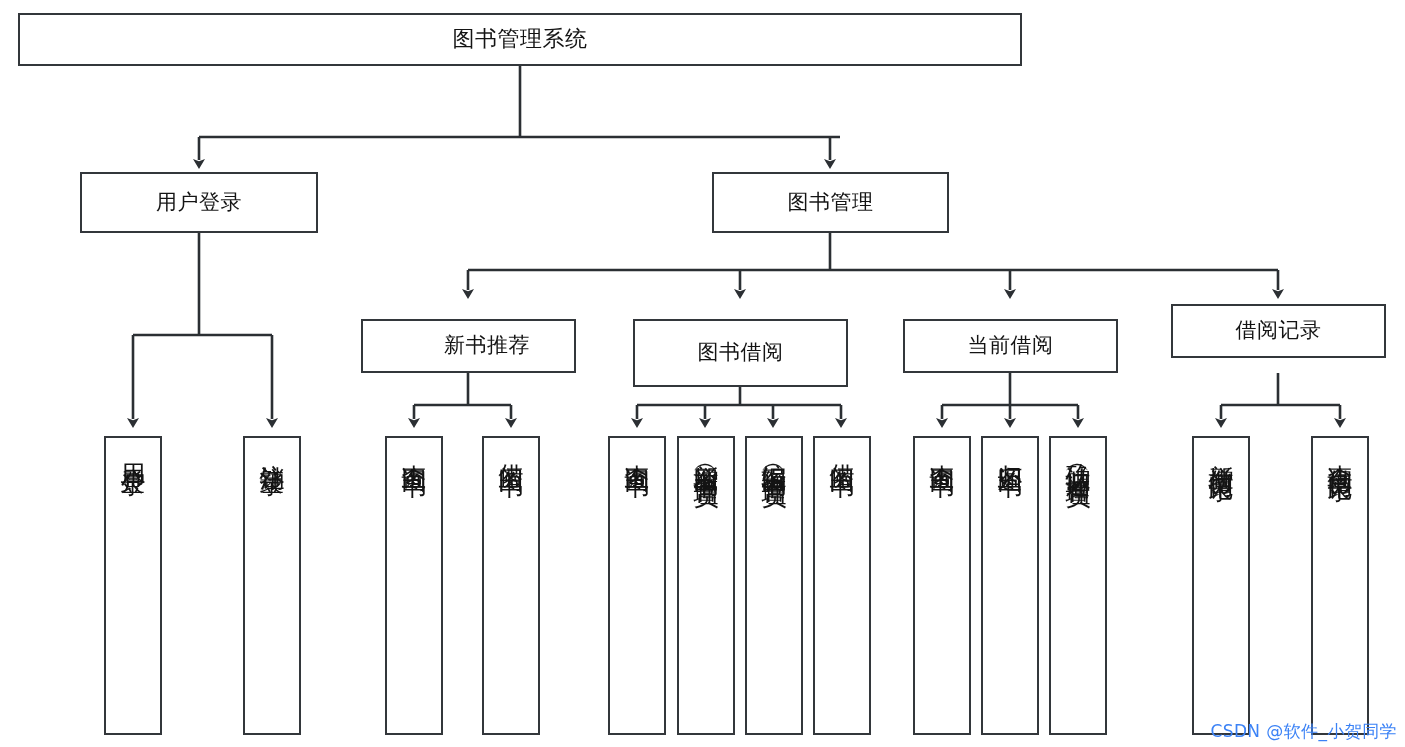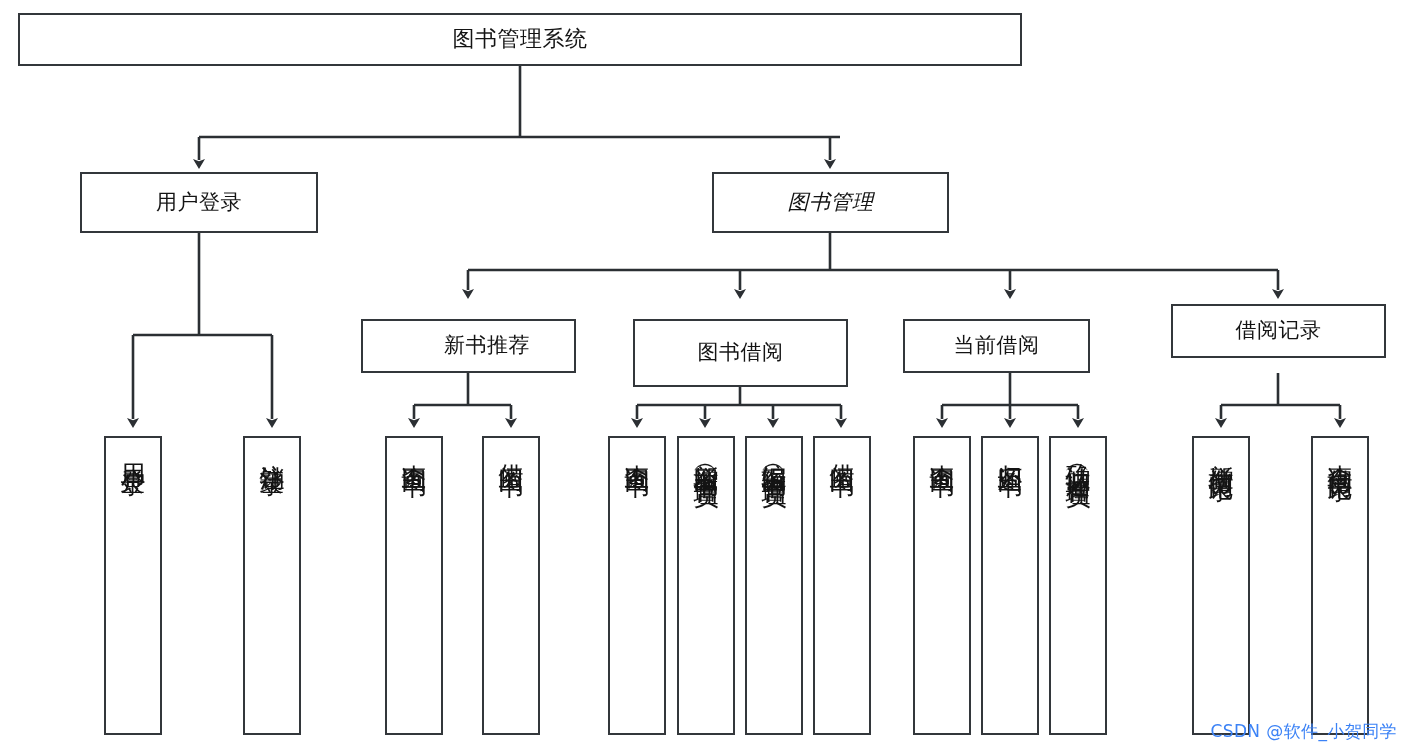--- a/index.html
+++ b/index.html
@@ -126,31 +126,31 @@
     </g>
   </svg>
 
   <div class="node h root" style="left:18px;top:13px;width:1004px;height:53px;">
     <span class="label">图书管理系统</span>
   </div>
 
   <div class="node h" style="left:80px;top:172px;width:238px;height:61px;">
     <span class="label">用户登录</span>
   </div>
-  <div class="node h" style="left:712px;top:172px;width:237px;height:61px;font-style:italic;">
+  <div class="node h" style="left:712px;top:172px;width:237px;height:61px;">
     <span class="label">图书管理</span>
   </div>
 
   <div class="node h" style="left:361px;top:319px;width:215px;height:54px;padding-left:37px;">
     <span class="label">新书推荐</span>
   </div>
   <div class="node h" style="left:633px;top:319px;width:215px;height:68px;">
     <span class="label">图书借阅</span>
   </div>
-  <div class="node h" style="left:903px;top:319px;width:187px;height:54px;">
+  <div class="node h" style="left:903px;top:319px;width:215px;height:54px;">
     <span class="label">当前借阅</span>
   </div>
   <div class="node h" style="left:1171px;top:304px;width:215px;height:54px;">
     <span class="label">借阅记录</span>
   </div>
 
   <div class="node v" style="left:104px;top:436px;width:58px;height:299px;">
     <span class="label">用户登录</span>
   </div>
   <div class="node v" style="left:243px;top:436px;width:58px;height:299px;">

